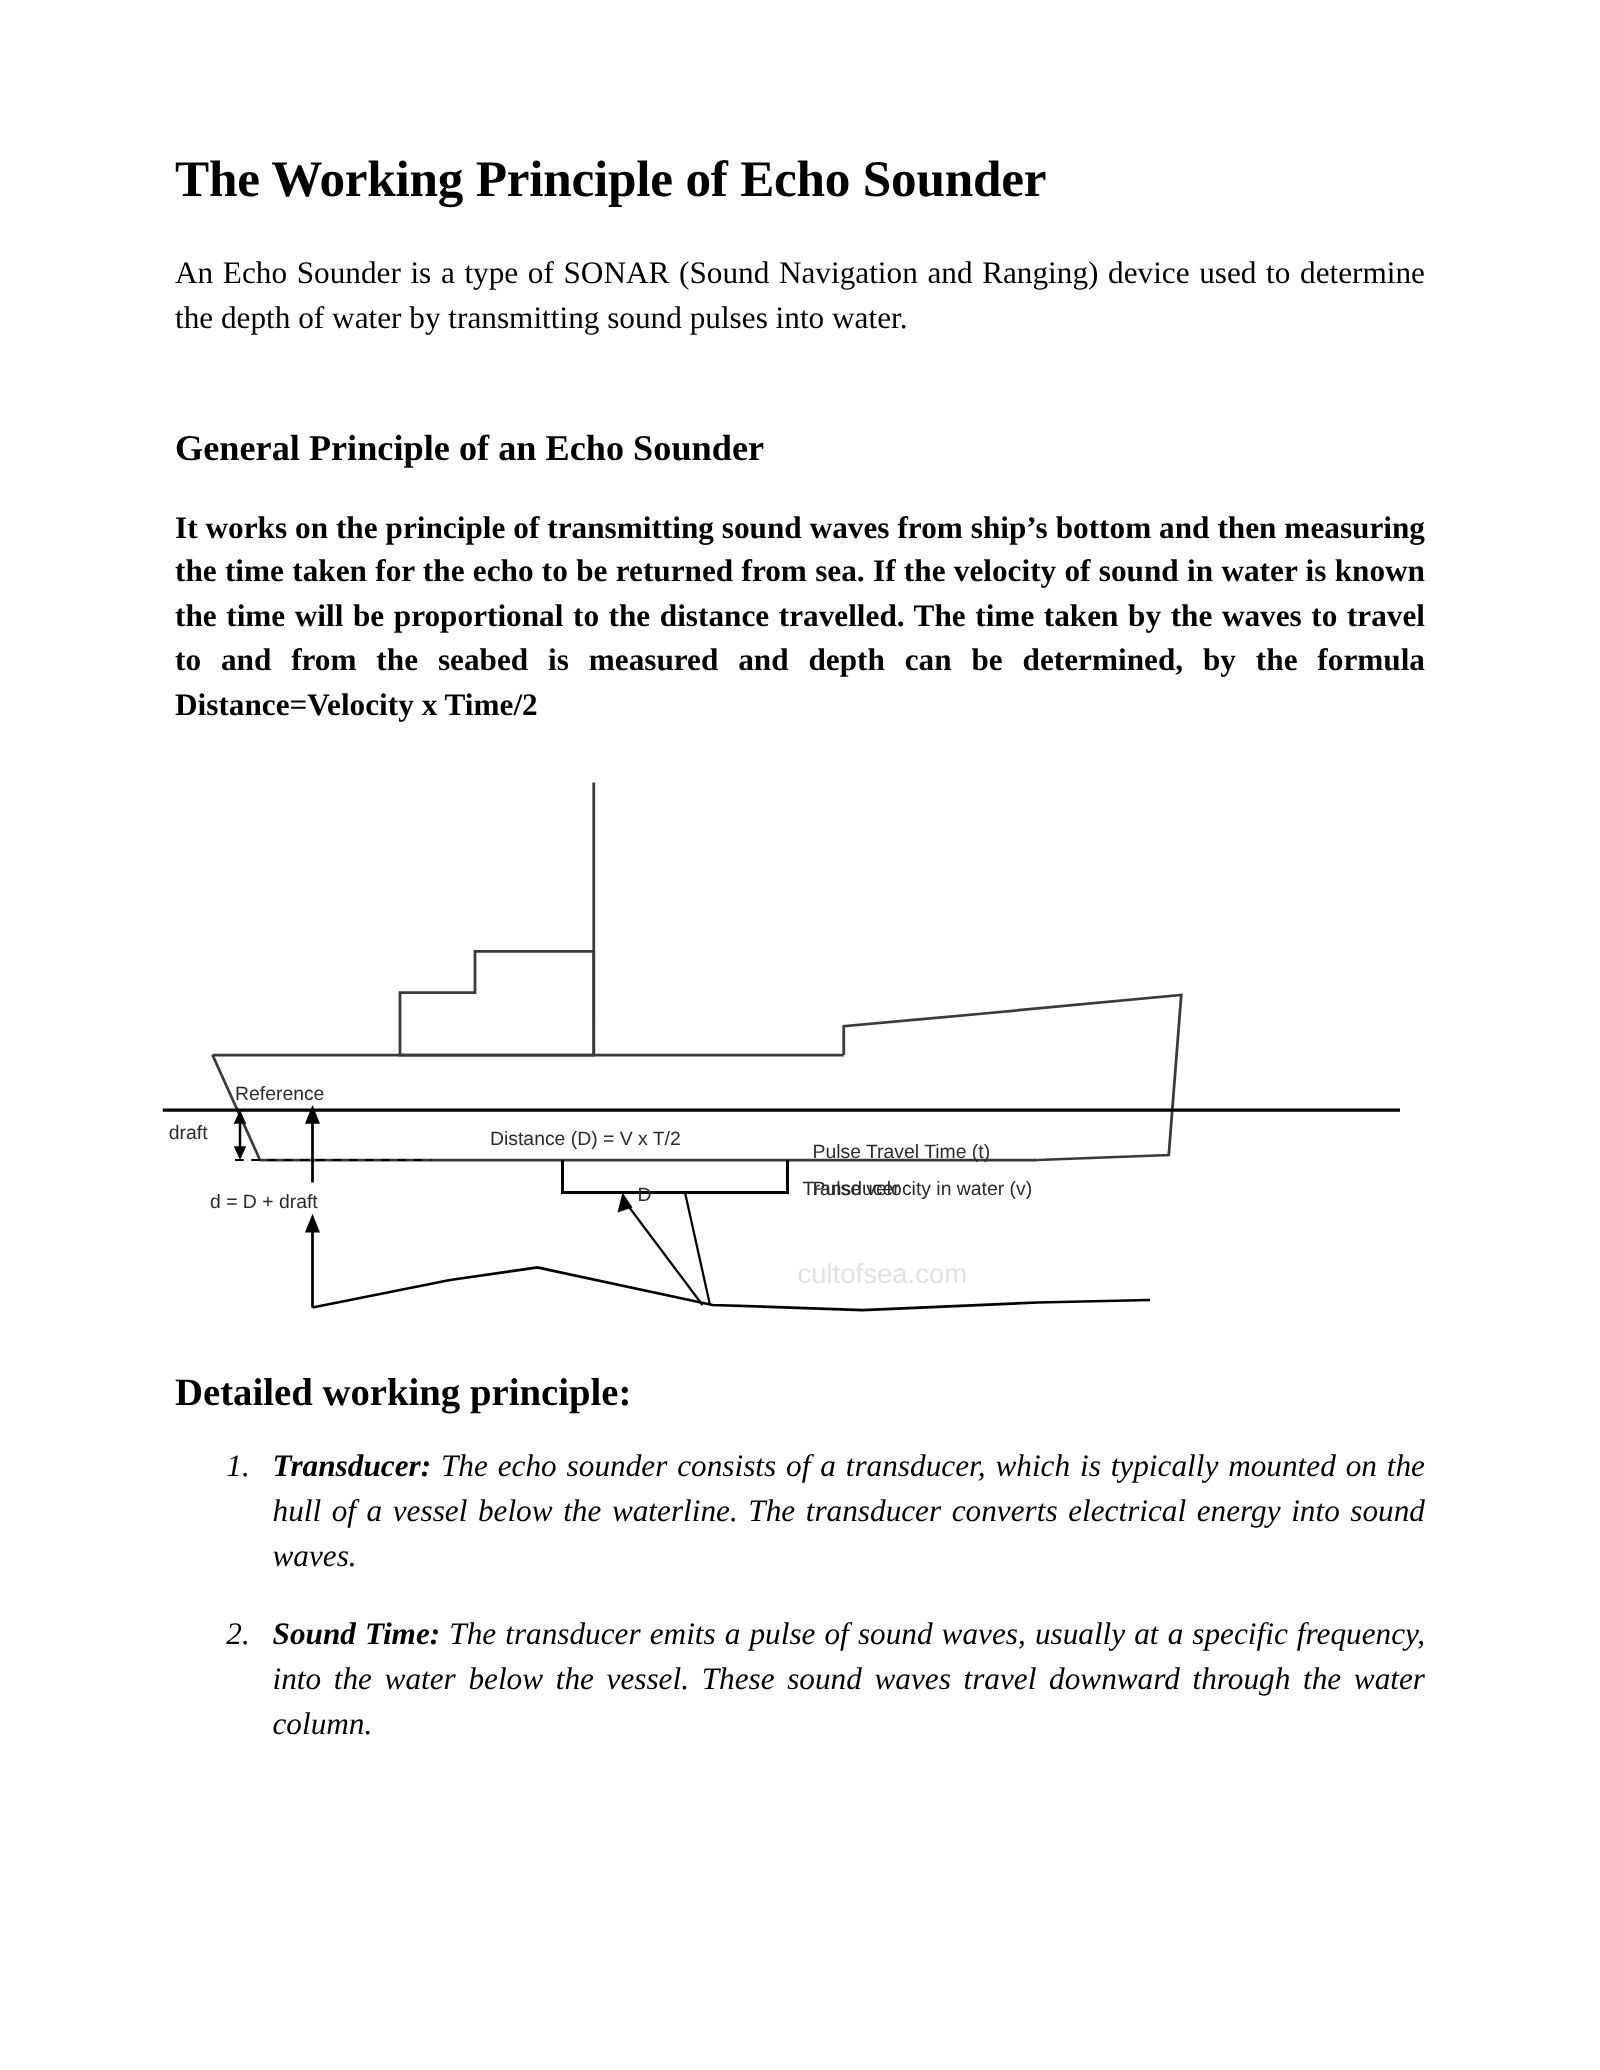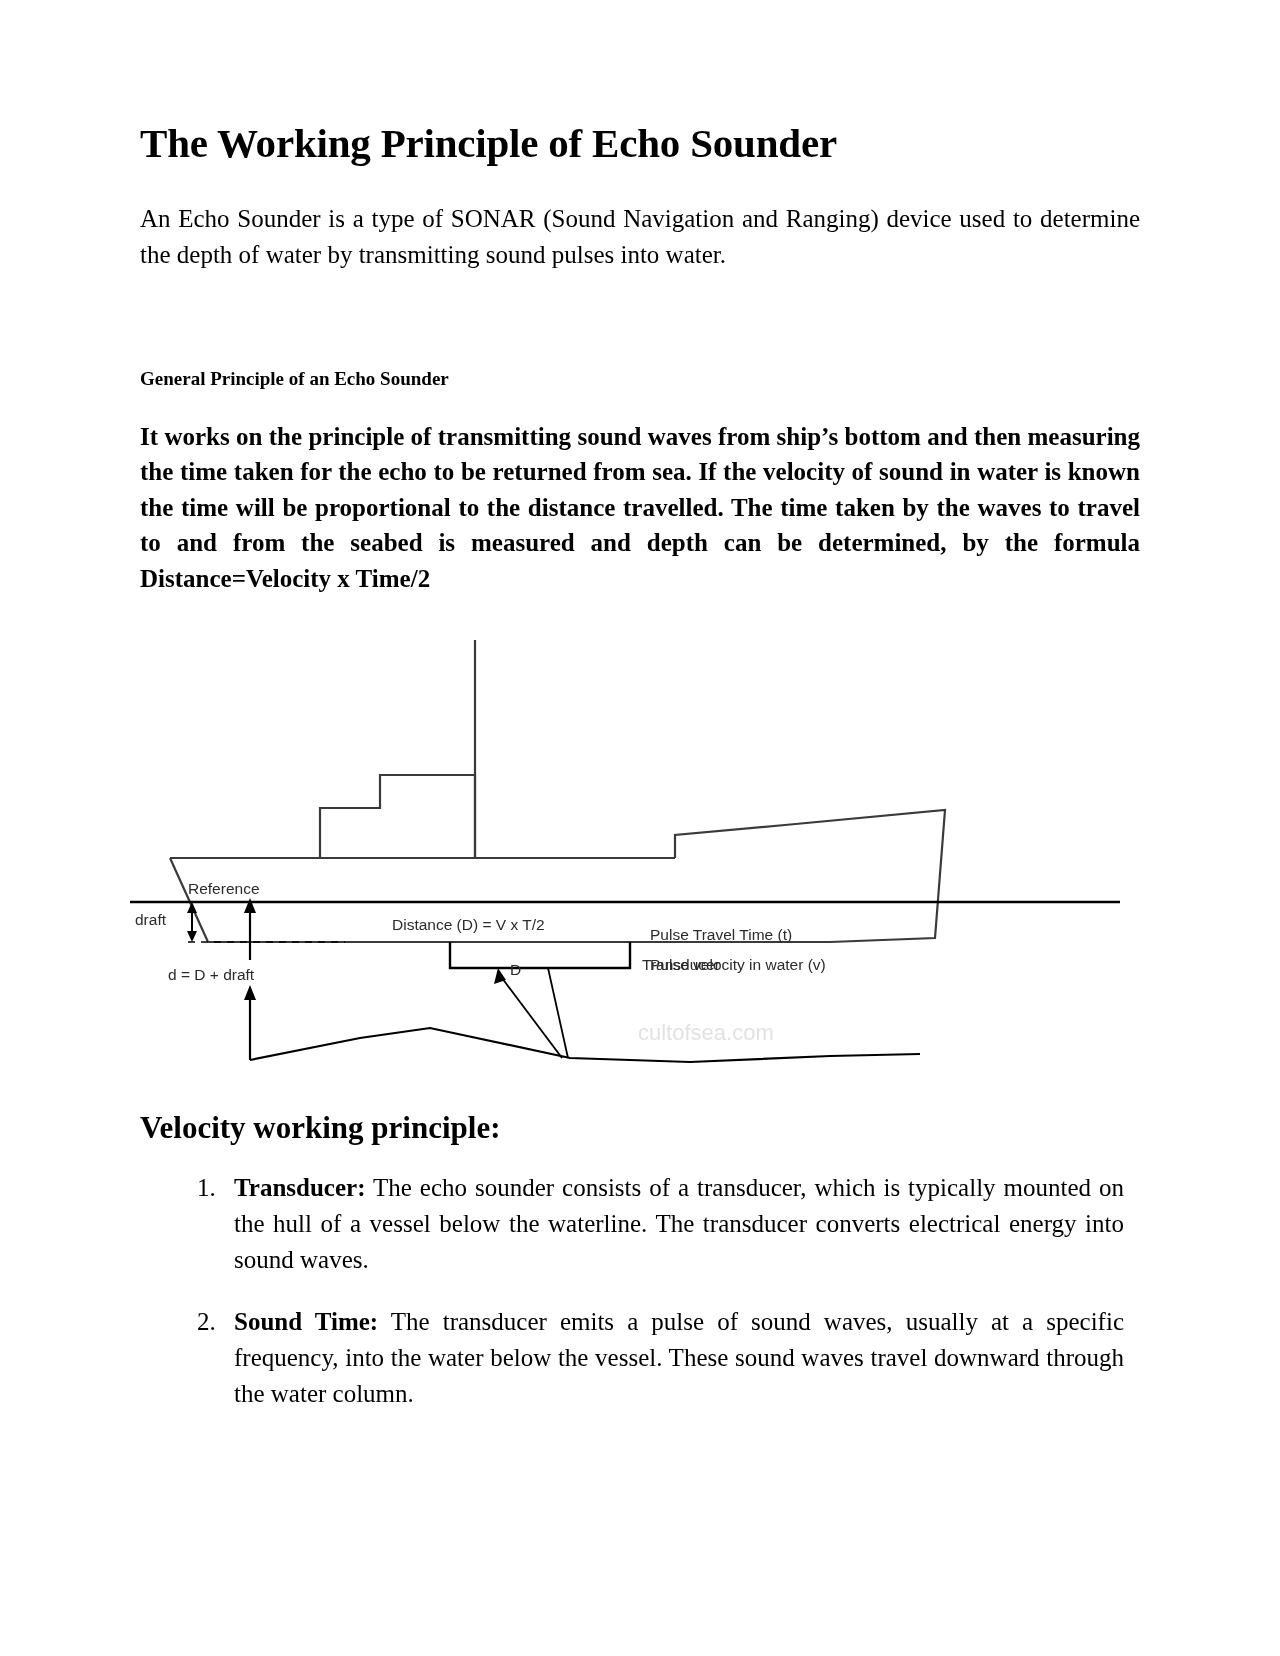--- a/index.html
+++ b/index.html
@@ -33,23 +33,23 @@
     letter-spacing: -0.2px;
   }
   .intro-para {
     font-size: 25px;
     line-height: 1.42;
     text-align: justify;
     margin: 0 0 18px 0;
     hyphens: none;
   }
   .section-heading {
-    font-size: 19px;
+    font-size: 29px;
     font-weight: bold;
-    margin: 96px 0 28px 0;
+    margin: 70px 0 28px 0;
     line-height: 1.2;
   }
   .body-para {
     font-size: 25px;
     line-height: 1.42;
     text-align: justify;
     margin: 0;
     font-weight: bold;
   }
 
@@ -75,23 +75,24 @@
     fill: #e2e2e2;
   }
 
   
   .detail-heading {
     font-size: 31px;
     font-weight: bold;
     margin: 40px 0 24px 0;
   }
   ol.detail-list {
-    margin: 16px;
+    margin: 0;
     padding: 0 0 0 66px;
     list-style-position: outside;
+    font-style: italic;
   }
   ol.detail-list > li {
     font-size: 25px;
     line-height: 1.44;
     margin: 0 0 26px 0;
     padding-left: 12px;
     text-align: justify;
   }
   ol.detail-list > li::marker {
     font-size: 25px;
@@ -168,20 +169,20 @@
       <text class="fig-label" x="262" y="300">Distance (D) = V x T/2</text>
       <text class="fig-label" x="380" y="345">D</text>
 
       <text class="fig-label" x="520" y="310">Pulse Travel Time (t)</text>
       <text class="fig-label" x="520" y="340">Pulse velocity in water (v)</text>
 
       <path d="M 120 430 L 230 408 L 300 398 L 440 428 L 560 432 L 700 426 L 790 424" fill="none" stroke="#000000" stroke-width="2.2"></path>
     </svg>
   </div>
 
-  <h2 class="detail-heading">Velocity working principle:</h2>
+  <h2 class="detail-heading">Detailed working principle:</h2>
 
   <ol class="detail-list">
     <li><span class="term">Transducer:</span><span> The echo sounder consists of a transducer, which is typically mounted on the hull of a vessel below the waterline. The transducer converts electrical energy into sound waves.</span></li>
     <li><span class="term">Sound Time:</span><span> The transducer emits a pulse of sound waves, usually at a specific frequency, into the water below the vessel. These sound waves travel downward through the water column.</span></li>
   </ol>
 
 </div>
 
 </body></html>

